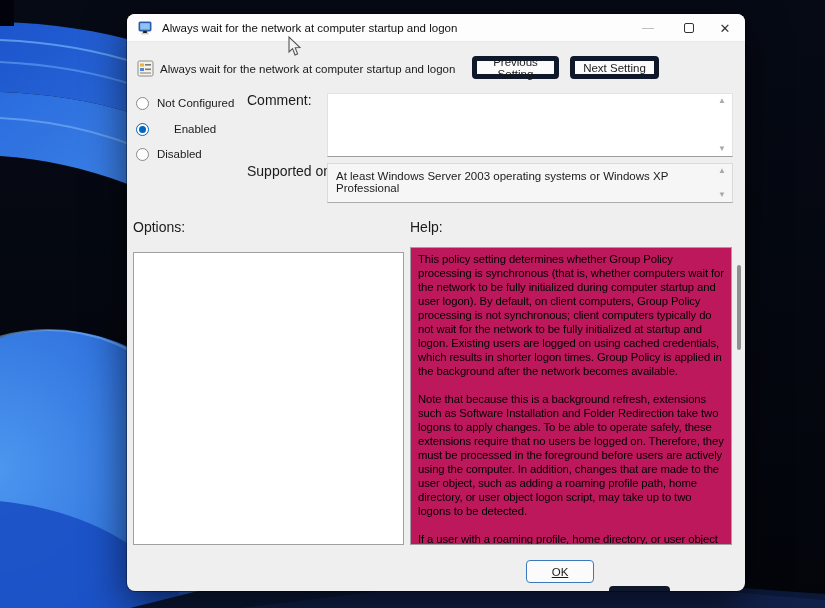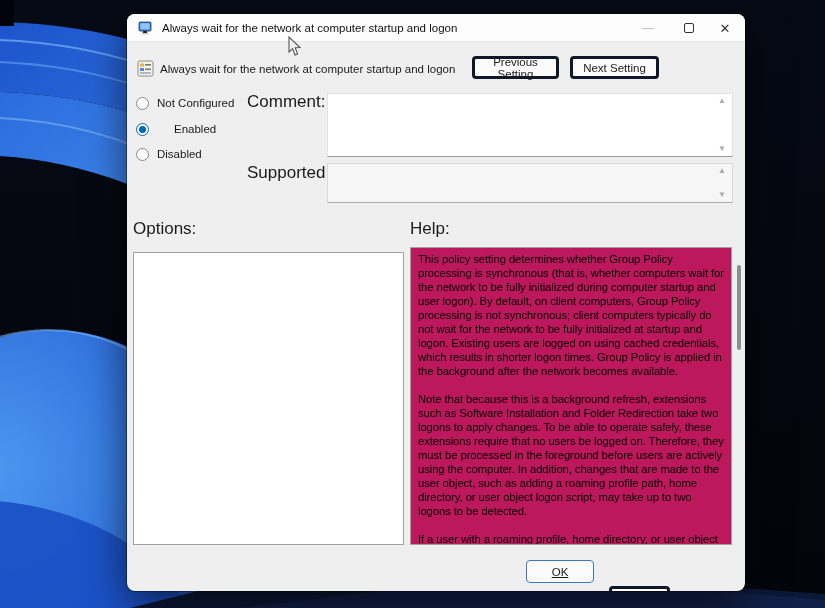--- a/index.html
+++ b/index.html
@@ -34,41 +34,41 @@
   .win-btn.min { left:501px; color:#b9b9b9; font-size:12px; }
   .win-btn.max { left:542px; }
   .win-btn.max .sq { width:10px; height:10px; border:1.2px solid #333; border-radius:2px; }
   .win-btn.close { left:578px; }
 
   
   .hdr-icon { position:absolute; left:10px; top:46px; width:17px; height:17px; }
   .hdr-title { position:absolute; left:33px; top:49px; font-size:11.5px; color:#1b1b1b; white-space:nowrap; }
   .btn {
     position:absolute; height:23px; background:#fbfbfb;
-    border:3px solid #0f172a; border-radius:4px;
+    border:5px solid #0f172a; border-radius:4px;
     font-family:"Liberation Sans", sans-serif; font-size:11.5px; color:#1b1b1b;
     display:flex; align-items:center; justify-content:center; cursor:default;
   }
   .btn-prev { left:345px; top:42px; width:87px; }
   .btn-next { left:443px; top:42px; width:89px; }
 
   
   .radio-row { position:absolute; left:9px; height:18px; display:flex; align-items:center; }
   .radio-row .rb {
     width:13px; height:13px; border-radius:50%; background:#fefefe;
     border:1px solid #8a8a8a; position:relative; flex:0 0 auto;
   }
   .radio-row.selected .rb { border-color:#0067c0; }
   .radio-row.selected .rb::after {
     content:""; position:absolute; left:2px; top:2px; width:7px; height:7px;
     border-radius:50%; background:#0067c0;
   }
   .radio-row .rlabel { margin-left:8px; font-size:11.5px; }
 
-  .field-label { position:absolute; font-size:17px; color:#1b1b1b; }
+  .field-label { position:absolute; font-size:14px; color:#1b1b1b; }
 
   .comment-box {
     position:absolute; left:200px; top:79px; width:406px; height:64px;
     background:#ffffff; border:1px solid #e2e2e2; border-bottom-color:#9d9d9d;
   }
   .spin-col { position:absolute; right:3px; top:0; bottom:0; width:14px;
     display:flex; flex-direction:column; justify-content:space-between; align-items:center;
     padding:3px 0; }
   .spin { font-size:8px; color:#a9a9a9; line-height:8px; cursor:default; }
 
@@ -182,20 +182,21 @@
   <div class="comment-box">
     <span></span>
     <div class="spin-col">
       <span class="spin">▲</span>
       <span class="spin">▼</span>
     </div>
   </div>
 
   <span class="field-label" style="left:120px; top:149px;">Supported on:</span>
   <div class="supported-box">
+    <span class="supported-text">At least Windows Server 2003 operating systems or Windows XP Professional</span>
     <div class="spin-col">
       <span class="spin">▲</span>
       <span class="spin">▼</span>
     </div>
   </div>
 
   <span class="field-label" style="left:6px; top:205px;">Options:</span>
   <span class="field-label" style="left:283px; top:205px;">Help:</span>
 
   <div class="options-box"></div>

